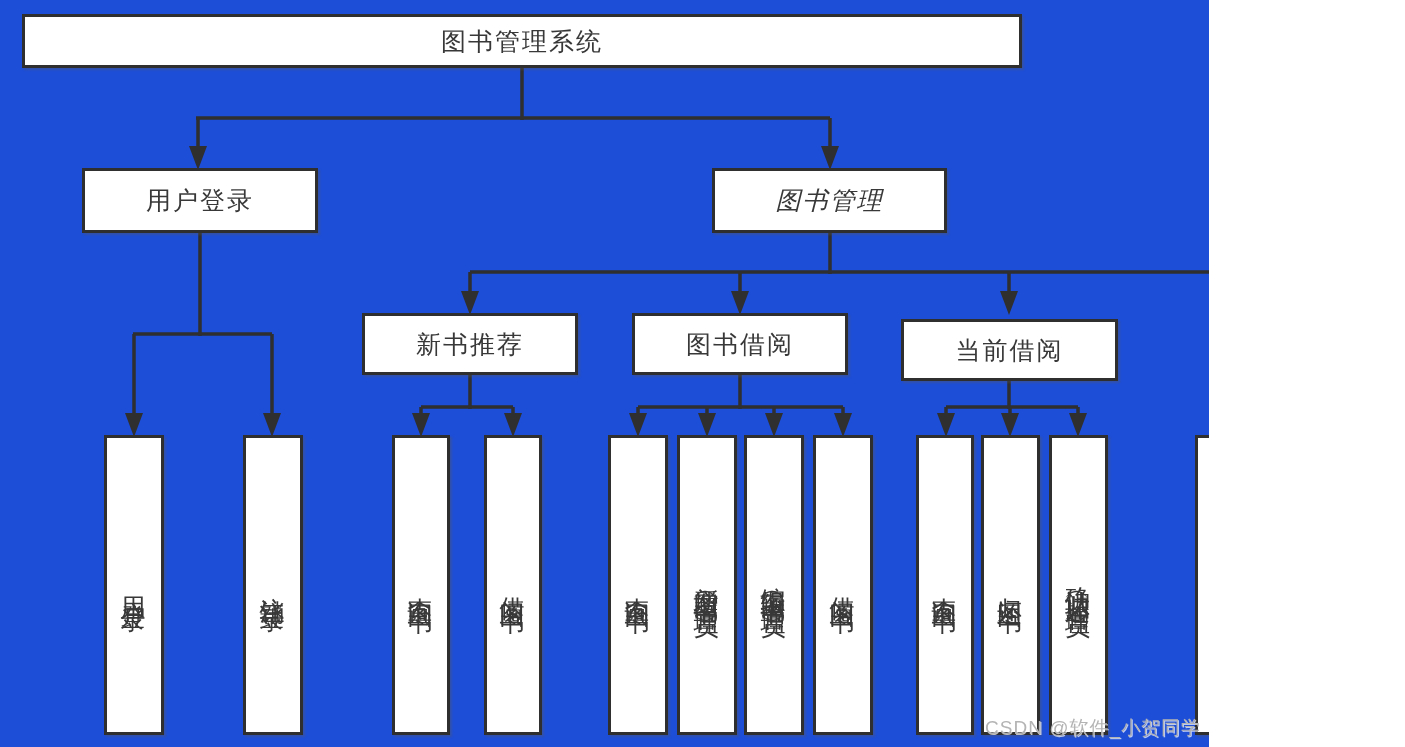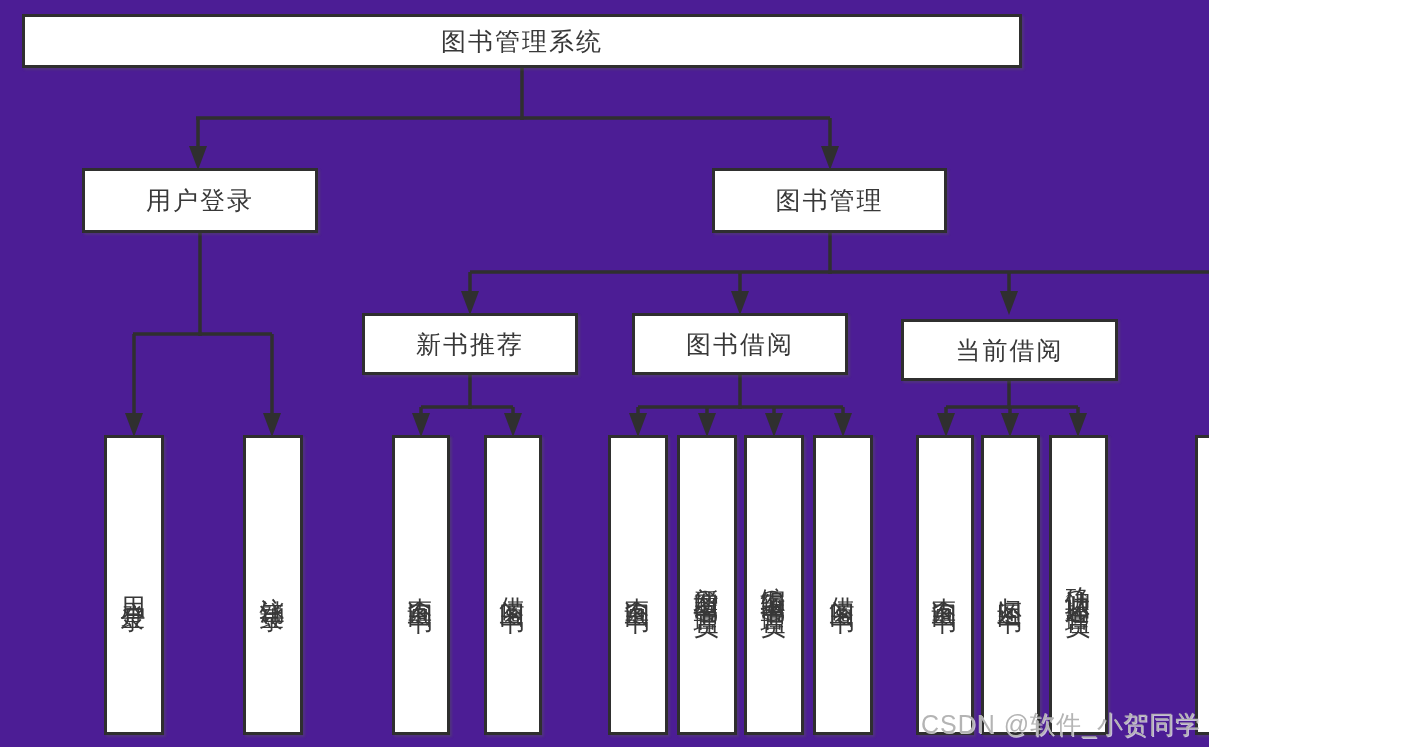--- a/index.html
+++ b/index.html
@@ -4,21 +4,21 @@
 <style>
   html, body {
     margin: 0;
     padding: 0;
     background: #ffffff;
   }
   .canvas {
     position: relative;
     width: 1209px;
     height: 747px;
-    background: #4c1d95;
+    background: #1d4ed8;
     overflow: hidden;
     font-family: "Liberation Sans", "DejaVu Sans", sans-serif;
     color: #383838;
   }
   svg.connectors {
     position: absolute;
     left: 0; top: 0;
     width: 1405px; height: 747px;
     pointer-events: none;
   }
@@ -44,21 +44,21 @@
   }
   .box.v .lbl {
     font-size: 25px;
     letter-spacing: 4px;
     color: #383838;
   }
   
   .n-root            { left: 22px;   top: 14px;  width: 1000px; height: 54px; }
   
   .n-user-login      { left: 82px;   top: 168px; width: 236px;  height: 65px; }
-  .n-book-management { left: 712px;  top: 168px; width: 235px;  height: 65px; }
+  .n-book-management { left: 712px;  top: 168px; width: 235px;  height: 65px; font-style: italic; }
   
   .n-new-book        { left: 362px;  top: 313px; width: 216px;  height: 62px; }
   .n-book-borrow     { left: 632px;  top: 313px; width: 216px;  height: 62px; }
   .n-current-borrow  { left: 901px;  top: 319px; width: 217px;  height: 62px; }
   .n-borrow-record   { left: 1172px; top: 313px; width: 220px;  height: 62px; }
   
   .leaf { top: 435px; height: 300px; }
   .n-ul-login   { left: 104px;  width: 60px; }
   .n-ul-logout  { left: 243px;  width: 60px; }
   .n-nb-query   { left: 392px;  width: 58px; }
@@ -70,21 +70,21 @@
   .n-cb-query   { left: 916px;  width: 58px; }
   .n-cb-return  { left: 981px;  width: 59px; }
   .n-cb-confirm { left: 1049px; width: 59px; }
   .n-br-add     { left: 1195px; width: 59px; }
   .n-br-query   { left: 1313px; width: 59px; }
 
   .watermark {
     position: absolute;
     right: 8px;
     bottom: 6px;
-    font-size: 25px;
+    font-size: 19px;
     letter-spacing: 1px;
     color: #b4b4b4;
     text-shadow: 1px 1px 0 rgba(255,255,255,0.7);
     z-index: 5;
     white-space: nowrap;
   }
 </style>
 </head>
 <body>
 

